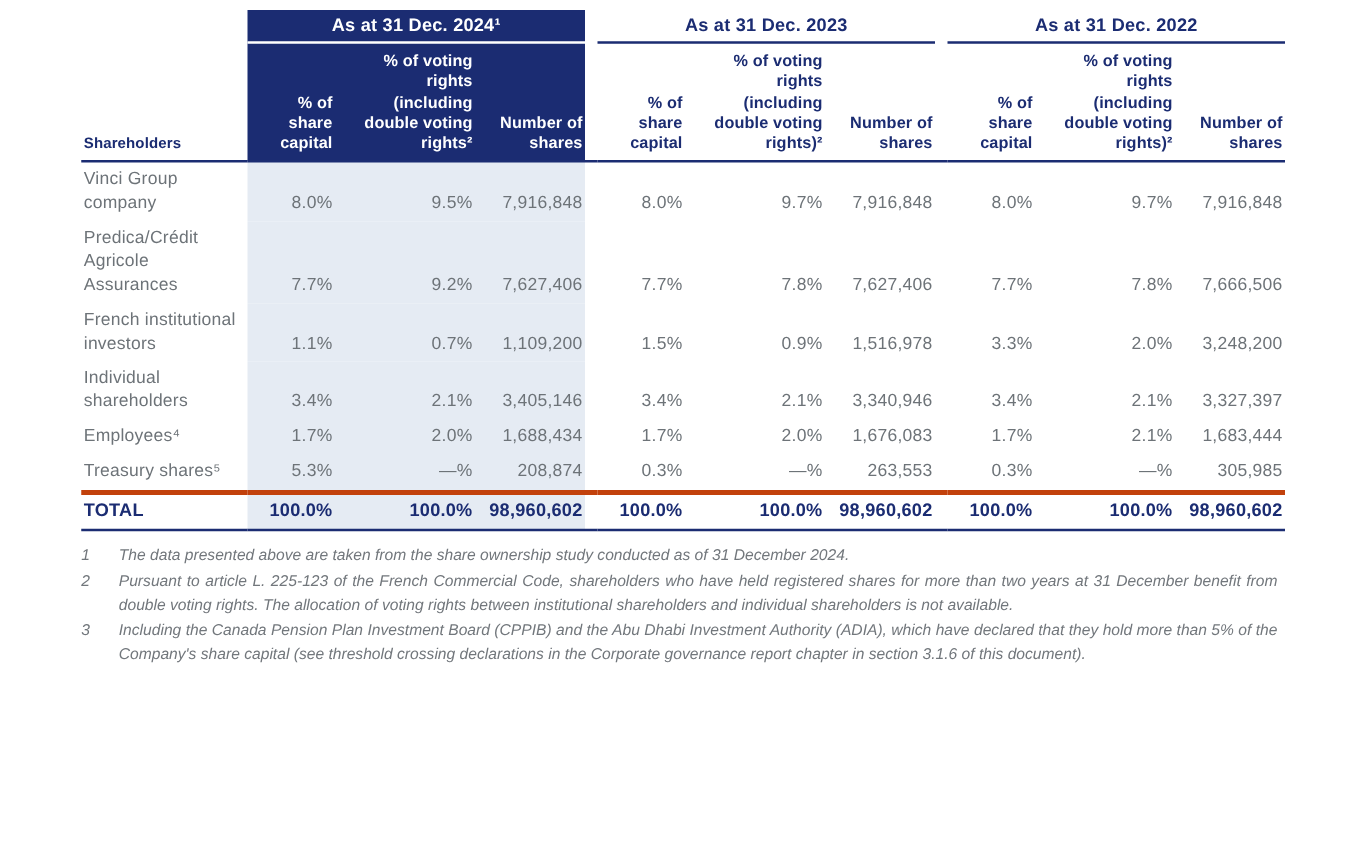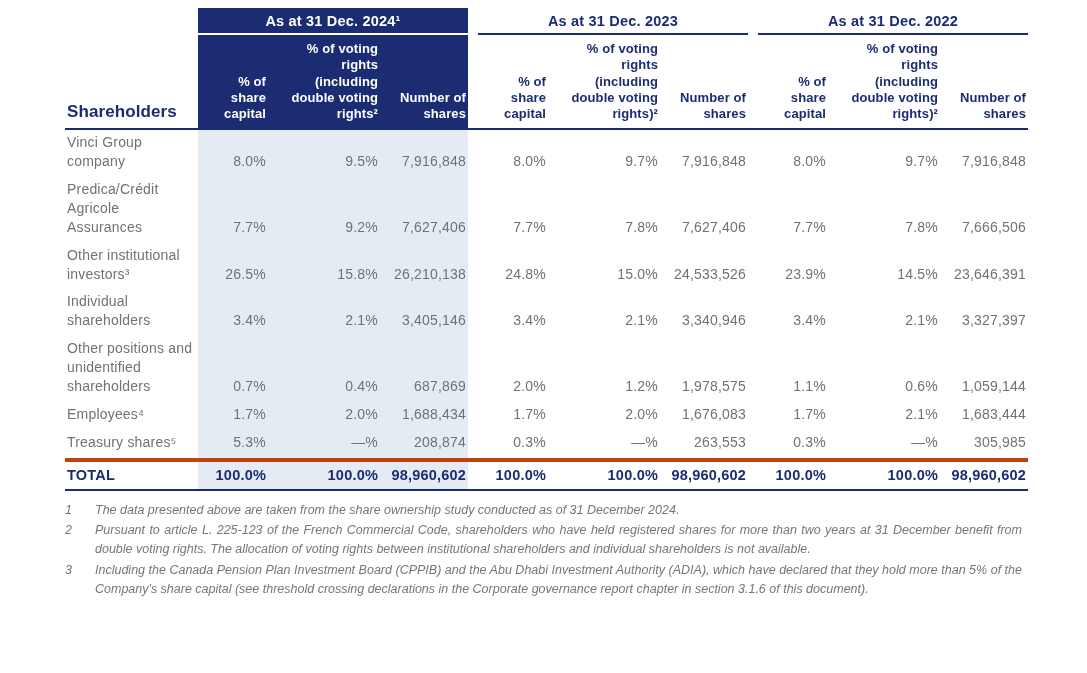--- a/index.html
+++ b/index.html
@@ -52,21 +52,21 @@
     color: #1b2c72;
     text-align: right;
     vertical-align: bottom;
     padding: 6px 2px 6px 8px;
     border-bottom: 2px solid #1b2c72;
     line-height: 1.25;
     letter-spacing: 0.1px;
   }
   tr.subrow th.shead {
     text-align: left;
-    font-size: 17px;
+    font-size: 12px;
     padding-left: 2px;
   }
   tr.subrow th.s24 {
     background: #1b2c72;
     color: #ffffff;
   }
   tr.subrow th.sp { padding: 0; }
 
   
   tbody td {
@@ -192,60 +192,46 @@
           <td class="sp"></td>
           <td class="">7.7%</td>
           <td class="">7.8%</td>
           <td class="">7,627,406</td>
           <td class="sp"></td>
           <td class="">7.7%</td>
           <td class="">7.8%</td>
           <td class="">7,666,506</td>
         </tr>
         <tr>
-          <td class="rowlbl">Other institutional investors³</td>
-          <td class="s24">26.5%</td>
-          <td class="s24">15.8%</td>
-          <td class="s24">26,210,138</td>
-          <td class="sp"></td>
-          <td class="">24.8%</td>
-          <td class="">15.0%</td>
-          <td class="">24,533,526</td>
-          <td class="sp"></td>
-          <td class="">23.9%</td>
-          <td class="">14.5%</td>
-          <td class="">23,646,391</td>
+          <td class="rowlbl">French institutional investors</td>
+          <td class="s24">1.1%</td>
+          <td class="s24">0.7%</td>
+          <td class="s24">1,109,200</td>
+          <td class="sp"></td>
+          <td class="">1.5%</td>
+          <td class="">0.9%</td>
+          <td class="">1,516,978</td>
+          <td class="sp"></td>
+          <td class="">3.3%</td>
+          <td class="">2.0%</td>
+          <td class="">3,248,200</td>
         </tr>
         <tr>
           <td class="rowlbl">Individual shareholders</td>
           <td class="s24">3.4%</td>
           <td class="s24">2.1%</td>
           <td class="s24">3,405,146</td>
           <td class="sp"></td>
           <td class="">3.4%</td>
           <td class="">2.1%</td>
           <td class="">3,340,946</td>
           <td class="sp"></td>
           <td class="">3.4%</td>
           <td class="">2.1%</td>
           <td class="">3,327,397</td>
-        </tr>
-        <tr>
-          <td class="rowlbl">Other positions and unidentified shareholders</td>
-          <td class="s24">0.7%</td>
-          <td class="s24">0.4%</td>
-          <td class="s24">687,869</td>
-          <td class="sp"></td>
-          <td class="">2.0%</td>
-          <td class="">1.2%</td>
-          <td class="">1,978,575</td>
-          <td class="sp"></td>
-          <td class="">1.1%</td>
-          <td class="">0.6%</td>
-          <td class="">1,059,144</td>
         </tr>
         <tr>
           <td class="rowlbl">Employees⁴</td>
           <td class="s24">1.7%</td>
           <td class="s24">2.0%</td>
           <td class="s24">1,688,434</td>
           <td class="sp"></td>
           <td class="">1.7%</td>
           <td class="">2.0%</td>
           <td class="">1,676,083</td>

